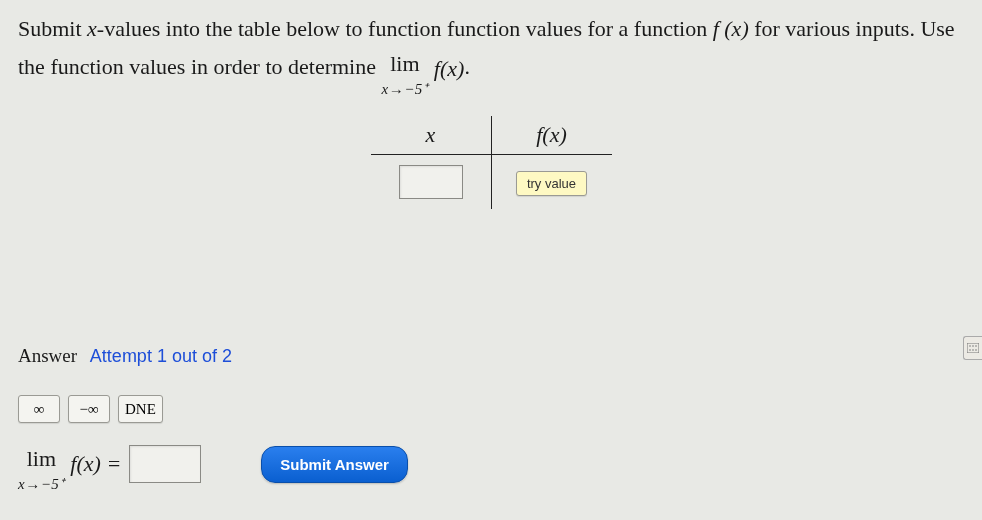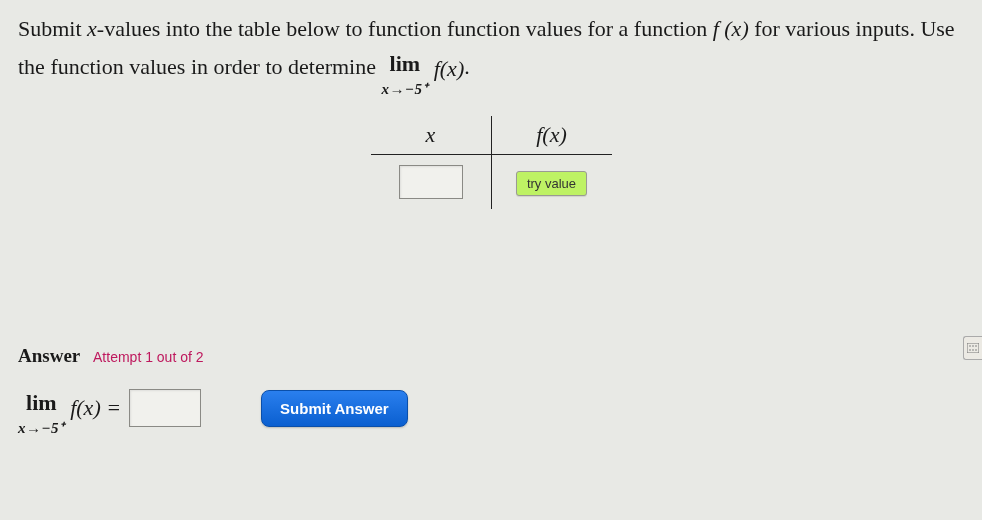--- a/index.html
+++ b/index.html
@@ -19,21 +19,20 @@
     line-height: 1.55;
   }
   .math-i { font-style: italic; font-family: 'Times New Roman', serif; }
   .lim-wrap {
     display: inline-block;
     vertical-align: middle;
     text-align: center;
     line-height: 1.05;
     position: relative;
     top: 6px;
-    font-weight: bold;
   }
   .lim-top { font-size: 22px; }
   .lim-bot { font-size: 15px; letter-spacing: 0.5px; text-align: center;}
   .after-lim { vertical-align: middle; }
 
   .table-zone {
     text-align: center;
     margin-top: 24px;
   }
   .func-table {
@@ -58,40 +57,40 @@
     border: 1px solid #8a8a85;
     background: #f1f1ed;
     font-size: 16px;
     text-align: center;
     box-shadow: inset 1px 1px 2px rgba(0,0,0,0.08);
   }
   .small-btn {
     font-family: Arial, sans-serif;
     font-size: 13px;
     padding: 4px 10px;
-    background: #bef264;
+    background: #fef9c3;
     border: 1px solid #9a9a94;
     border-radius: 3px;
     color: #333;
     cursor: pointer;
     box-shadow: 0 1px 1px rgba(0,0,0,0.1);
   }
   .clear-wrap { text-align: center; margin-top: 8px; }
 
   .answer-zone {
     position: absolute;
     left: 18px;
     top: 345px;
     right: 18px;
   }
   .answer-head {
     font-size: 19px;
   }
-  .answer-head b { font-weight: 700; }
-  .attempt { font-size: 14px; color: #be185d; margin-left: 8px; font-family: Arial, sans-serif;}
+  .answer-head b { font-weight: 400; }
+  .attempt { font-size: 18px; color: #1d4ed8; margin-left: 8px; font-family: Arial, sans-serif;}
   .sym-row { margin-top: 28px; }
   .sym-btn {
     min-width: 42px;
     height: 28px;
     background: #f4f4f0;
     border: 1px solid #9a9a94;
     border-radius: 3px;
     font-size: 15px;
     font-family: 'Times New Roman', serif;
     cursor: pointer;
@@ -120,21 +119,21 @@
   .submit-btn {
     margin-left: 60px;
     background: #1a6fe0;
     background: linear-gradient(#2a7fee, #0a5fd0);
     border: 1px solid #0a4faa;
     color: #fff;
     font-family: Arial, sans-serif;
     font-size: 15px;
     font-weight: 600;
     padding: 9px 18px;
-    border-radius: 8px;
+    border-radius: 14px;
     cursor: pointer;
     box-shadow: 0 1px 2px rgba(0,0,0,0.2);
   }
   .side-widget {
     position: absolute;
     right: 0;
     top: 336px;
     width: 18px;
     height: 22px;
     background: #eceae4;
@@ -174,20 +173,25 @@
       </div>
     </div>
   </div>
 </div>
 
 <div class="answer-zone">
   <div class="answer-head">
     <b>Answer</b>
     <span class="attempt">Attempt 1 out of 2</span>
   </div>
+  <div class="sym-row">
+    <button class="sym-btn">∞</button>
+    <button class="sym-btn">−∞</button>
+    <button class="sym-btn">DNE</button>
+  </div>
   <div class="final-row">
     <span class="final-lim">
       <span class="lim-wrap">
         <span class="lim-top">lim</span><br>
         <span class="lim-bot math-i">x→−5⁺</span>
       </span>
       <span class="math-i after-lim">f(x) =</span>
     </span>
     <input class="ans-input" type="text" style="">
     <button class="submit-btn">Submit Answer</button>

